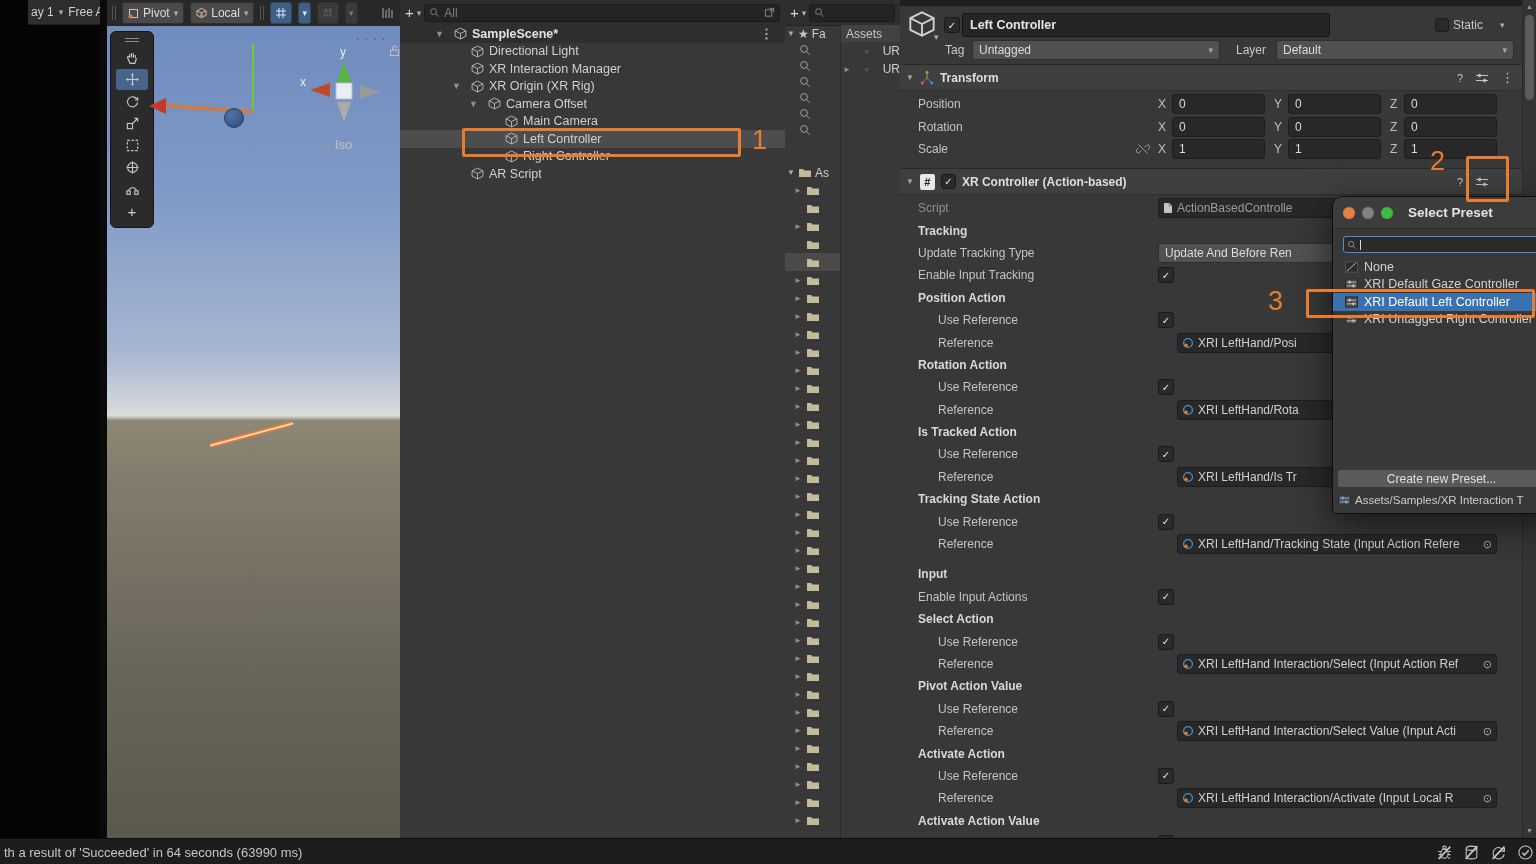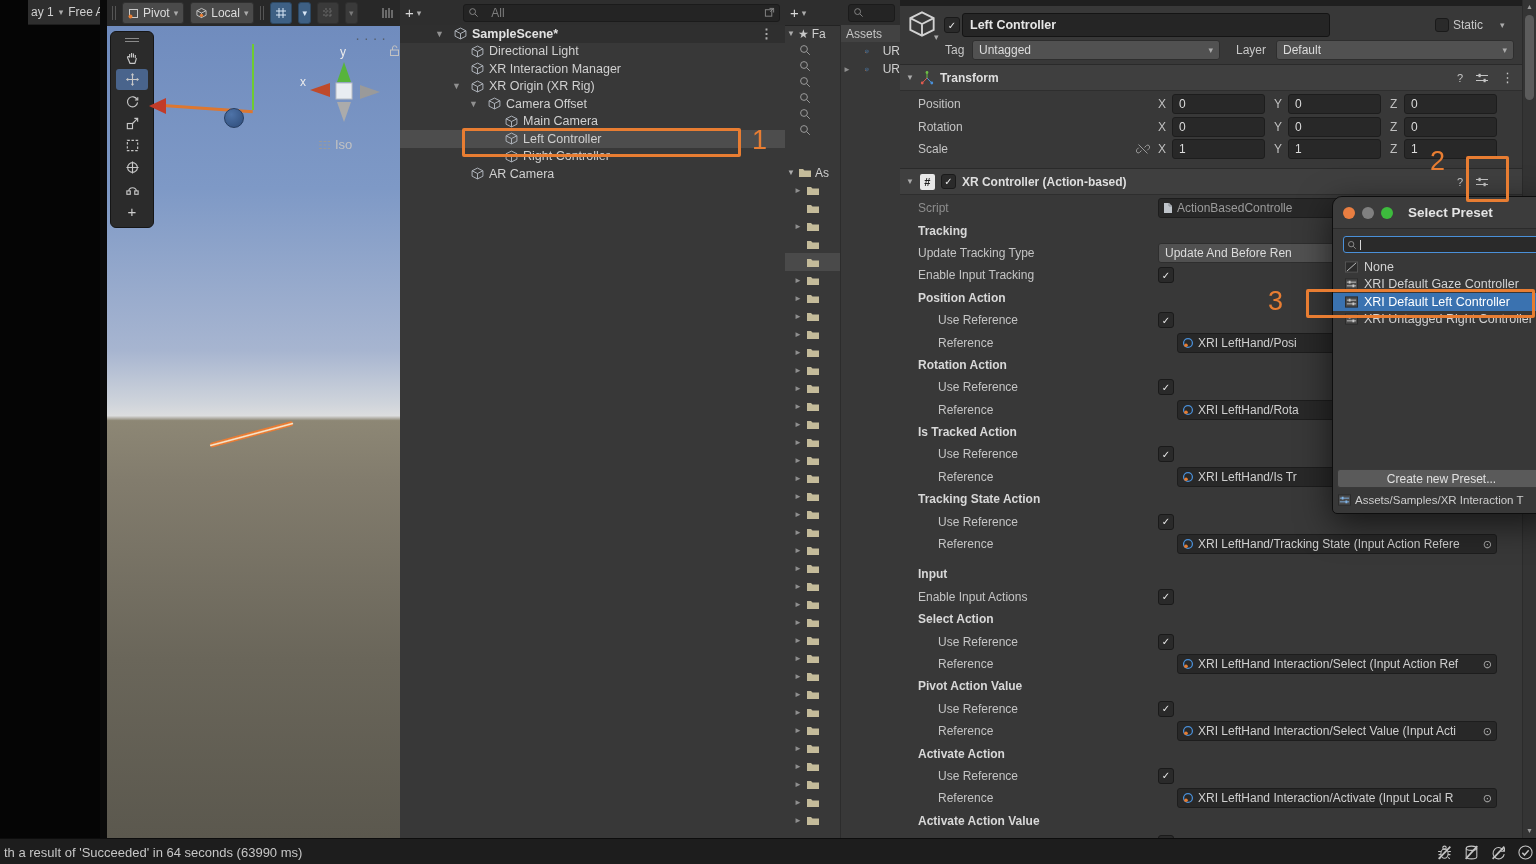--- a/index.html
+++ b/index.html
@@ -45,21 +45,21 @@
   .garrow{position:absolute;left:42px;top:72px;width:0;height:0;border-top:8px solid transparent;
           border-bottom:8px solid transparent;border-right:17px solid #C23B28;}
   .gsphere{position:absolute;left:117px;top:82px;width:18px;height:18px;border-radius:50%;
            background:radial-gradient(circle at 35% 30%,#4E73A8,#2E4B78);border:1px solid #263D60;}
 
   
   .panel-toolbar{height:25px;background:#2E2E2E;border-bottom:1px solid #232323;display:flex;
                  align-items:center;gap:3px;padding:0 5px;}
   .tb-plus{color:#D8D8D8;font-size:15px;line-height:1;}
   .searchbox{flex:1;height:16px;background:#242424;border:1px solid #1B1B1B;border-radius:3px;
-             display:flex;align-items:center;gap:12px;padding:0 4px;color:#7D7D7D;min-width:0;overflow:hidden;margin-left:39px;}
+             display:flex;align-items:center;gap:4px;padding:0 4px;color:#7D7D7D;min-width:0;overflow:hidden;}
 
   
   #hierarchy{left:400px;top:0;width:385px;height:838px;background:#383838;border-right:1px solid #232323;}
   .h-rows{position:absolute;top:25px;left:0;right:0;}
   .h-row{height:17.5px;display:flex;align-items:center;position:relative;color:#D0D0D0;font-size:12.5px;white-space:nowrap;}
   .h-row.scene-row{background:#2F2F2F;font-weight:bold;color:#E2E2E2;}
   .h-row.sel{background:#4D4D4D;}
   .h-row .tri{width:13px;font-size:9px;color:#909090;text-align:center;flex:none;}
   .hicon{width:13px;margin:0 5px 0 8px;flex:none;}
   .h-kebab{display:none;position:absolute;right:12px;color:#ABABAB;font-size:13px;}
@@ -399,21 +399,21 @@
 
         </div>
 
         <div class="h-row" style="padding-left: 50px;">
           <span class="tri"></span>
           <span class="hicon">
             <svg width="13" height="13" viewBox="0 0 12 12">
               <path d="M6 1 L11 3.5 L11 8.5 L6 11 L1 8.5 L1 3.5 Z M1 3.5 L6 6 L11 3.5 M6 6 L6 11" fill="none" stroke="#AFB4BB" stroke-width="0.9"></path>
             </svg>
           </span>
-          <span>AR Camera</span>
+          <span>AR Script</span>
 
         </div>
       </div>
   </div>
 
   <div class="abs" id="project">
     <div class="panel-toolbar">
       <span class="tb-plus">+</span>
       <span class="caret">▾</span>
       <span class="searchbox">

